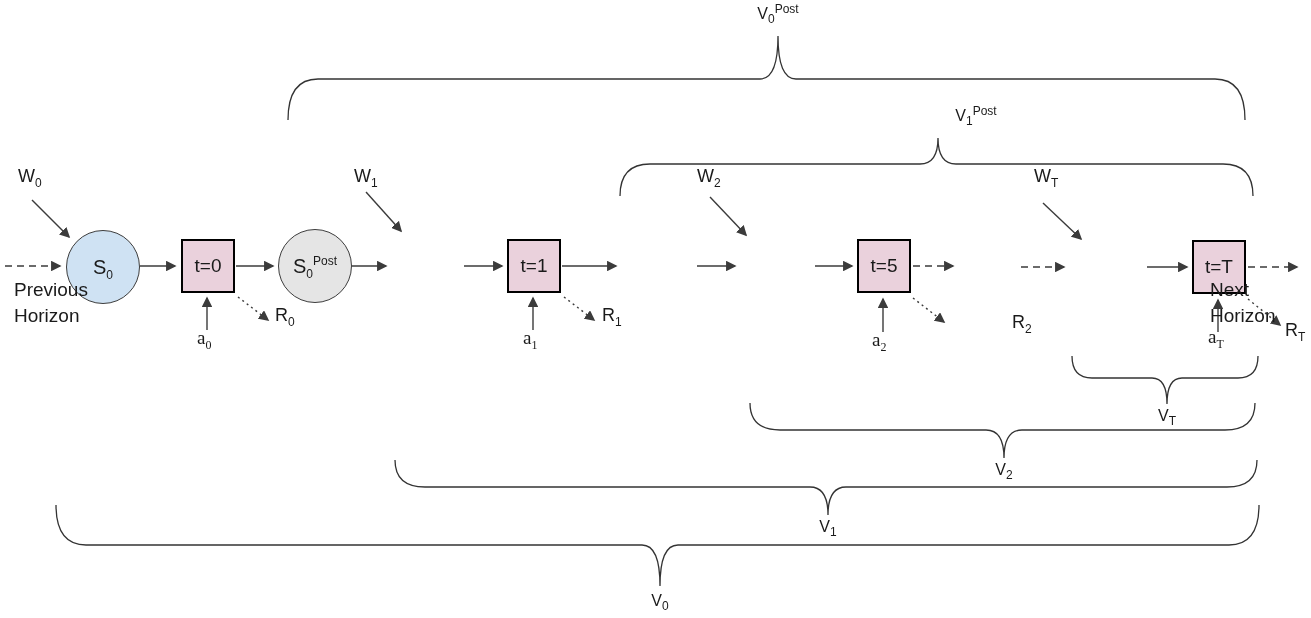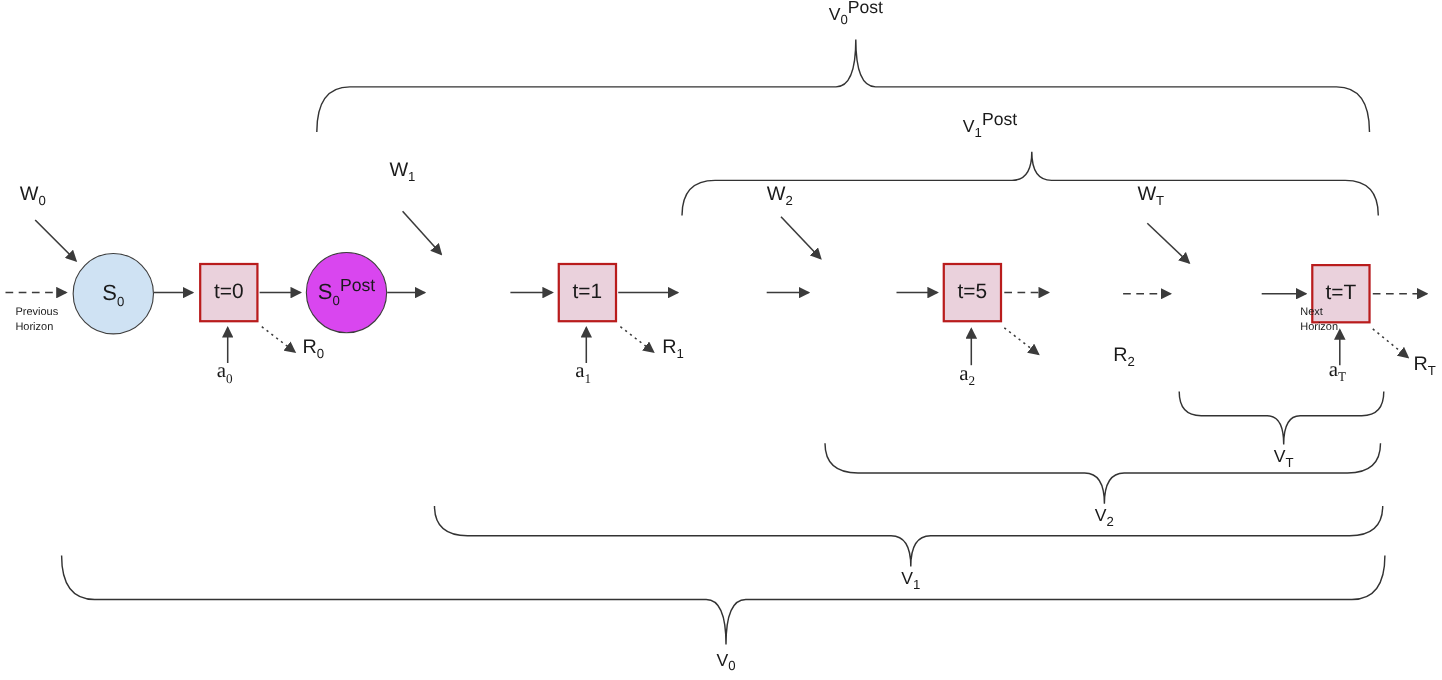--- a/index.html
+++ b/index.html
@@ -10,31 +10,31 @@
   #wires{position:absolute;left:0;top:0;width:1311px;height:618px;}
   .node{
     position:absolute;display:flex;align-items:center;justify-content:center;
     box-sizing:border-box;text-align:center;
   }
   .circle{
     width:74px;height:74px;border-radius:50%;
     border:1.6px solid #3d3d3d;font-size:20px;
   }
   .blue{background:#cfe2f3;}
-  .peach{background:#d946ef;}
+  .peach{background:#e5e5e5;}
   .square{
-    width:54px;height:54px;border:2px solid #b91c1c;background:#ead1dc;
+    width:54px;height:54px;border:2px solid #000000;background:#ead1dc;
     font-size:19px;
   }
   .lbl{position:absolute;white-space:nowrap;font-size:18px;}
   sub{font-size:12px;line-height:0;}
-  sup{font-size:16px;line-height:0;}
+  sup{font-size:12px;line-height:0;}
   .mathvar{font-family:"Liberation Serif", serif;font-size:19px;}
   .vlabel{font-size:16px;text-align:center;}
-  .horizon{font-size:10px;line-height:1.35;white-space:nowrap;}
+  .horizon{font-size:19px;line-height:1.35;white-space:nowrap;}
 </style>
 </head>
 <body>
 
 <div id="stage">
 
   <svg id="wires" viewBox="0 0 1311 618" xmlns="http://www.w3.org/2000/svg">
     <defs>
       <marker id="arrow" viewBox="0 0 10 10" refX="8.5" refY="5" markerWidth="7.5" markerHeight="7.5" orient="auto-start-reverse">
         <path d="M0,0 L10,5 L0,10 z" fill="#3b3b3b"></path>
@@ -101,43 +101,43 @@
     <span>t=1</span>
   </div>
   <div class="node square" style="left:857px;top:239px">
     <span>t=5</span>
   </div>
   <div class="node square" style="left:1192px;top:240px">
     <span>t=T</span>
   </div>
 
   <div class="lbl" style="left:18px;top:166px"><span>W</span><sub>0</sub></div>
-  <div class="lbl" style="left:354px;top:144px"><span>W</span><sub>1</sub></div>
+  <div class="lbl" style="left:354px;top:166px"><span>W</span><sub>1</sub></div>
   <div class="lbl" style="left:697px;top:166px"><span>W</span><sub>2</sub></div>
   <div class="lbl" style="left:1034px;top:166px"><span>W</span><sub>T</sub></div>
 
   <div class="lbl mathvar" style="left:197px;top:327px"><span>a</span><sub>0</sub></div>
   <div class="lbl mathvar" style="left:523px;top:327px"><span>a</span><sub>1</sub></div>
   <div class="lbl mathvar" style="left:872px;top:329px"><span>a</span><sub>2</sub></div>
   <div class="lbl mathvar" style="left:1208px;top:326px"><span>a</span><sub>T</sub></div>
 
   <div class="lbl" style="left:275px;top:305px"><span>R</span><sub>0</sub></div>
   <div class="lbl" style="left:602px;top:305px"><span>R</span><sub>1</sub></div>
   <div class="lbl" style="left:1012px;top:312px"><span>R</span><sub>2</sub></div>
   <div class="lbl" style="left:1285px;top:320px"><span>R</span><sub>T</sub></div>
 
   <div class="horizon" style="position:absolute;left:14px;top:277px">
     <div>Previous</div>
     <div>Horizon</div>
   </div>
-  <div class="horizon" style="position:absolute;left:1182px;top:277px">
+  <div class="horizon" style="position:absolute;left:1210px;top:277px">
     <div>Next</div>
     <div>Horizon</div>
   </div>
 
   <div class="lbl vlabel" style="left:738px;top:5px;width:80px"><span>V</span><sub>0</sub><sup>Post</sup></div>
-  <div class="lbl vlabel" style="left:860px;top:107px;width:80px"><span>V</span><sub>1</sub><sup>Post</sup></div>
+  <div class="lbl vlabel" style="left:936px;top:107px;width:80px"><span>V</span><sub>1</sub><sup>Post</sup></div>
   <div class="lbl vlabel" style="left:1140px;top:407px;width:54px"><span>V</span><sub>T</sub></div>
   <div class="lbl vlabel" style="left:977px;top:461px;width:54px"><span>V</span><sub>2</sub></div>
   <div class="lbl vlabel" style="left:801px;top:518px;width:54px"><span>V</span><sub>1</sub></div>
   <div class="lbl vlabel" style="left:633px;top:592px;width:54px"><span>V</span><sub>0</sub></div>
 
 </div>
 
 </body></html>

